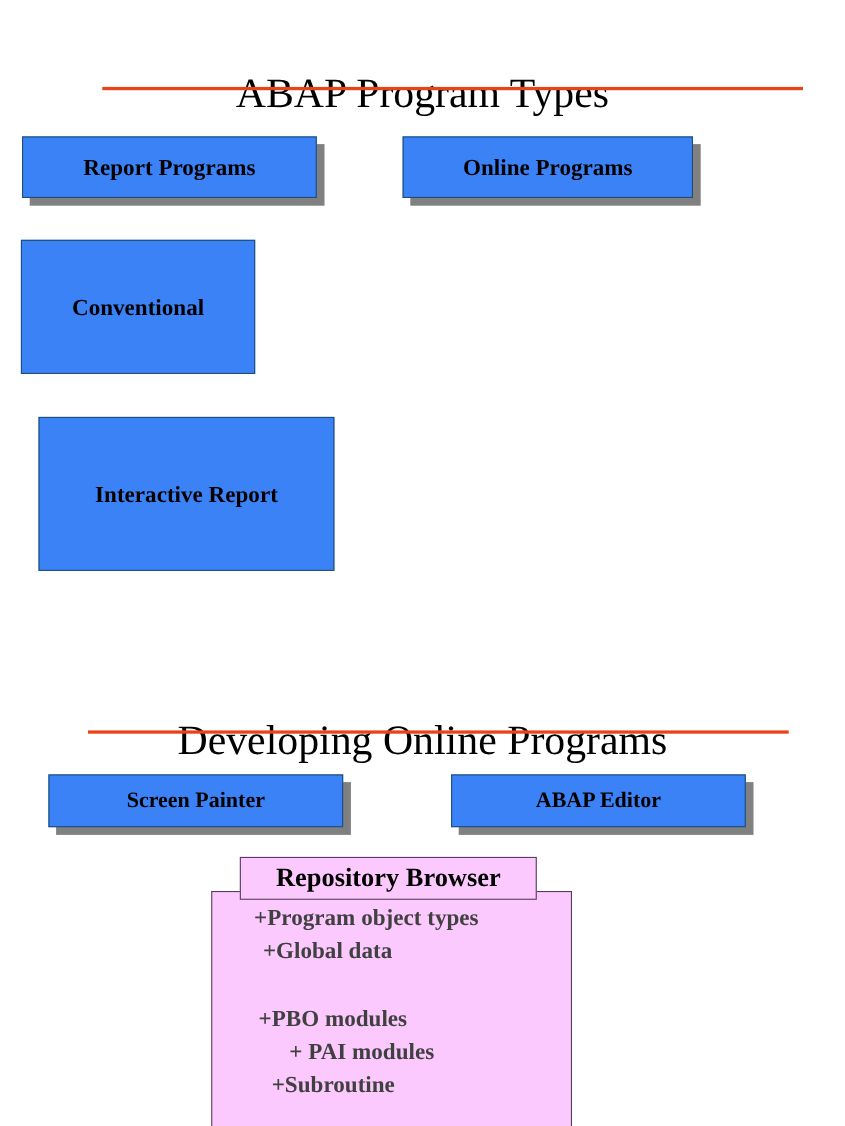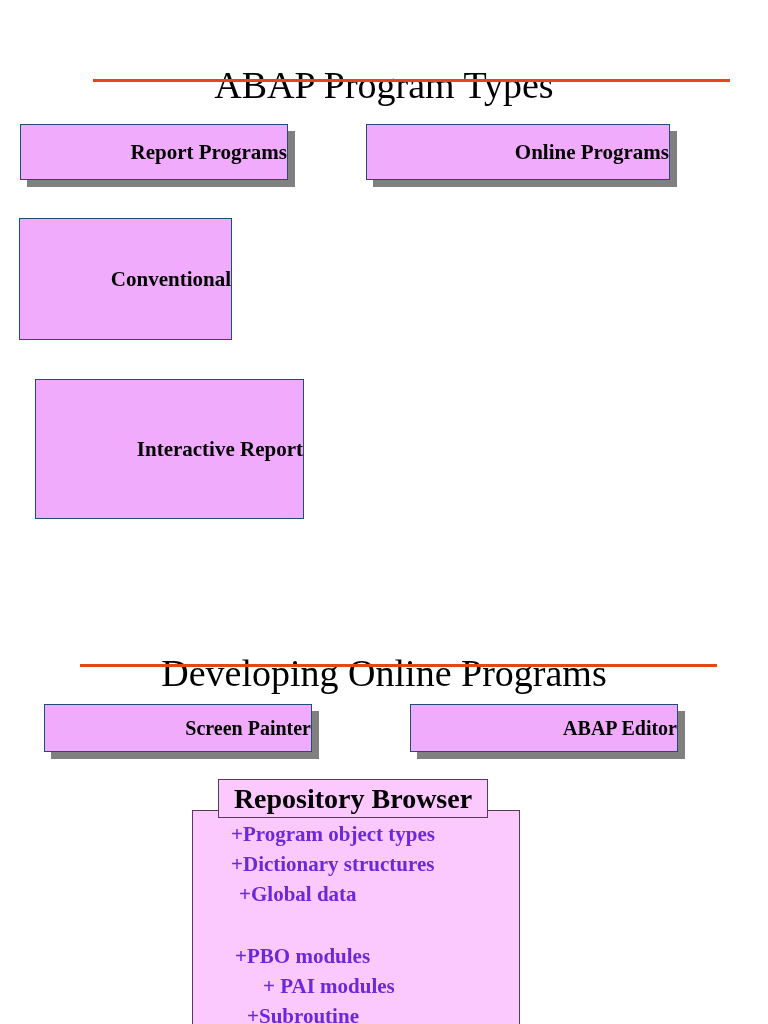--- a/index.html
+++ b/index.html
@@ -64,35 +64,34 @@
     display: flex;
     align-items: center;
     justify-content: center;
     font-family: "Liberation Serif", "DejaVu Serif", serif;
     font-weight: bold;
     color: #000000;
     white-space: nowrap;
   }
 
   .box-blue {
-    background: #f0abfc;
+    background: #3b82f6;
     border: 1px solid #1C4E78;
-    justify-content: flex-end;
   }
   .box-shadow {
     box-shadow: 7px 7px 0 0 #808080;
   }
 
   
   #box-report-programs {
     left: 20px; top: 124px; width: 268px; height: 56px;
     font-size: 21px;
   }
   #box-online-programs {
-    left: 366px; top: 124px; width: 304px; height: 56px;
+    left: 366px; top: 124px; width: 264px; height: 56px;
     font-size: 21px;
   }
 
   
   #box-conventional {
     left: 19px; top: 218px; width: 213px; height: 122px;
     font-size: 21px;
   }
   #box-interactive-report {
     left: 19px; top: 379px; width: 269px; height: 140px;
@@ -117,39 +116,39 @@
   }
   #box-repository-header {
     position: absolute;
     left: 218px; top: 779px; width: 270px; height: 39px;
     box-sizing: border-box;
     display: flex;
     align-items: center;
     justify-content: center;
     font-family: "Liberation Serif", "DejaVu Serif", serif;
     font-weight: bold;
-    font-size: 28px;
+    font-size: 24px;
     color: #000000;
     white-space: nowrap;
     z-index: 2;
   }
   #box-repository-list {
     position: absolute;
     left: 192px; top: 810px; width: 328px; height: 225px;
     box-sizing: border-box;
     z-index: 1;
     padding-top: 8px;
     overflow: hidden;
   }
   .repo-item {
     font-family: "Liberation Serif", "DejaVu Serif", serif;
     font-weight: bold;
     font-size: 21px;
     line-height: 30px;
-    color: #6d28d9;
+    color: #404040;
     white-space: nowrap;
     text-align: left;
     padding-left: 38px;
   }
   .repo-item.indent-1 { padding-left: 38px; }
   .repo-item.indent-2 { padding-left: 46px; }
   .repo-item.indent-3 { padding-left: 42px; margin-top: 32px; }
   .repo-item.indent-4 { padding-left: 70px; }
   .repo-item.indent-5 { padding-left: 54px; }
 </style>
@@ -183,21 +182,20 @@
   <div class="box box-blue box-shadow" id="box-screen-painter">
     <span>Screen Painter</span>
   </div>
 
   <div class="box box-blue box-shadow" id="box-abap-editor">
     <span>ABAP Editor</span>
   </div>
 
   <div class="box-pink" id="box-repository-list">
     <div class="repo-item indent-1">+Program object types</div>
-    <div class="repo-item indent-1">+Dictionary structures</div>
     <div class="repo-item indent-2">+Global data</div>
     <div class="repo-item indent-3">+PBO modules</div>
     <div class="repo-item indent-4">+ PAI modules</div>
     <div class="repo-item indent-5">+Subroutine</div>
   </div>
 
   <div class="box-pink" id="box-repository-header">
     <span>Repository Browser</span>
   </div>
 

